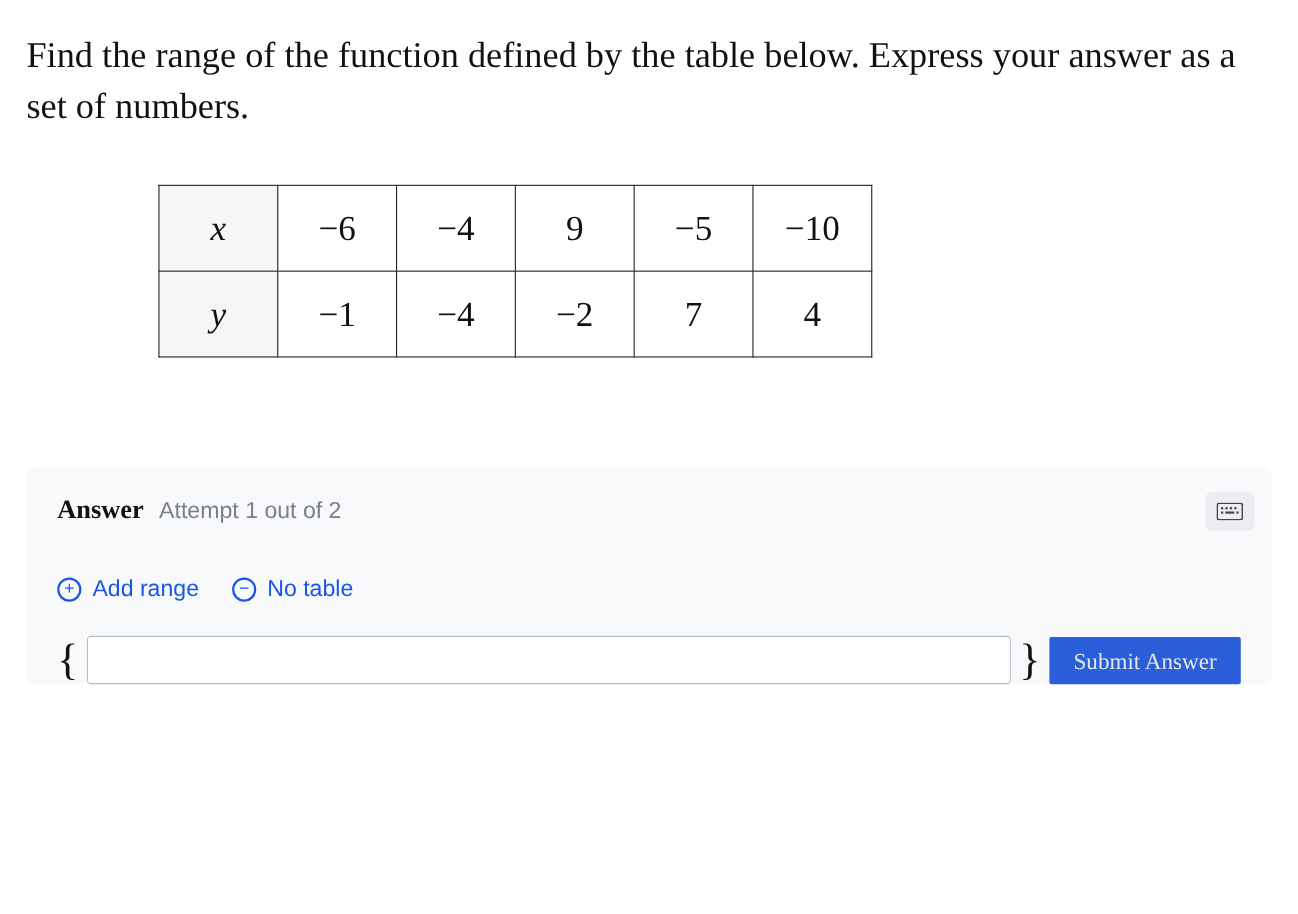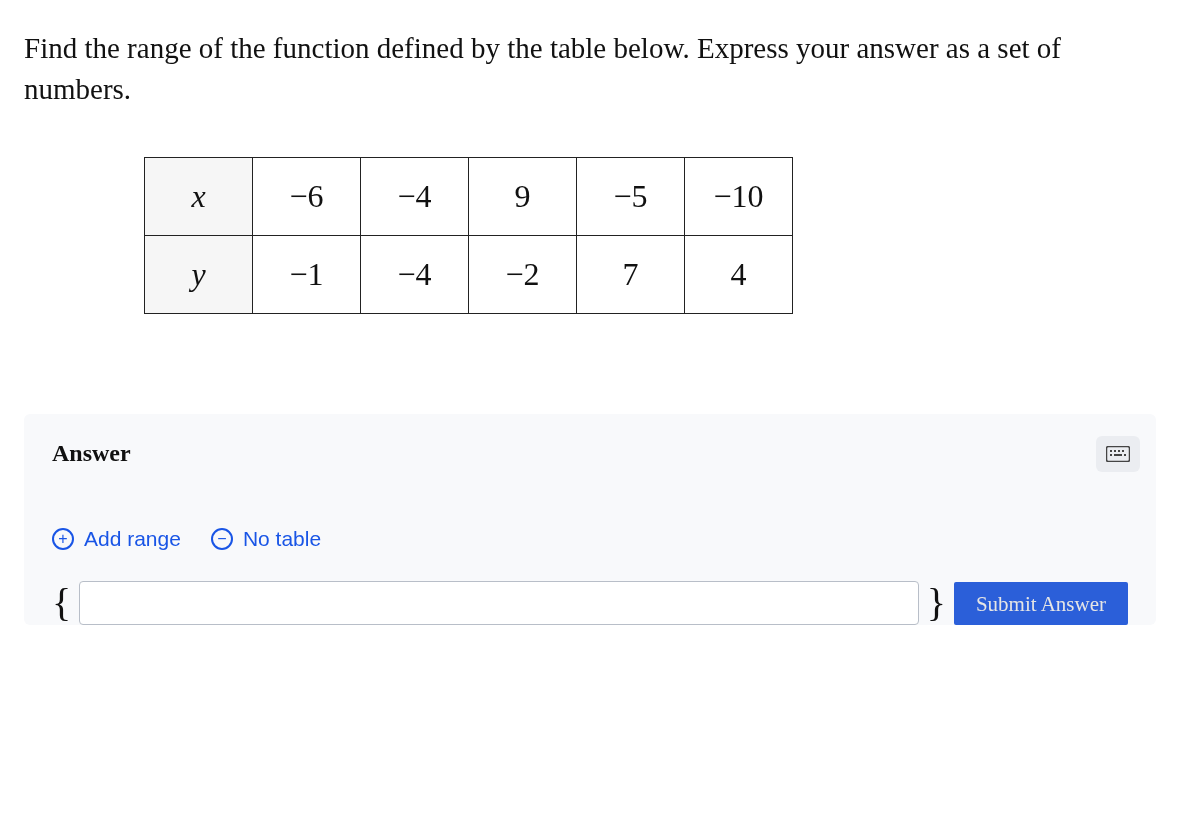--- a/index.html
+++ b/index.html
@@ -7,21 +7,21 @@
     margin: 0;
     padding: 28px 24px 0 24px;
     font-family: Georgia, 'Times New Roman', serif;
     color: #111;
     background: #fff;
     width: 1180px;
     height: 831px;
     overflow: hidden;
   }
   .prompt {
-    font-size: 29px;
+    font-size: 33px;
     line-height: 1.4;
     margin-bottom: 48px;
   }
   .table-wrap {
     margin-left: 120px;
     margin-bottom: 100px;
   }
   table.data {
     border-collapse: collapse;
   }
@@ -43,21 +43,21 @@
     background: #f8f9fb;
     border-radius: 6px;
     padding: 26px 28px 0 28px;
     position: relative;
     font-family: 'Segoe UI', Arial, sans-serif;
   }
   .answer-header {
     display: flex;
     align-items: baseline;
     gap: 14px;
-    margin-bottom: 60px;
+    margin-bottom: 46px;
   }
   .answer-title {
     font-family: Georgia, serif;
     font-weight: 700;
     font-size: 24px;
   }
   .attempt {
     font-family: 'Segoe UI', Arial, sans-serif;
     font-size: 21px;
     color: #7a7f87;
@@ -158,20 +158,21 @@
       <td>7</td>
       <td>4</td>
     </tr>
   </tbody>
     </table>
 </div>
 
 <div class="answer-panel">
   <div class="answer-header">
     <span class="answer-title">Answer</span>
+    <span class="attempt">Attempt 1 out of 2</span>
   </div>
 
   <div class="kbd-btn">
     <svg width="24" height="16" viewBox="0 0 24 16">
       <rect x="0.5" y="0.5" width="23" height="15" rx="2" fill="none" stroke="#444" stroke-width="1.5"></rect>
       <rect x="4" y="4" width="2" height="2" fill="#444"></rect>
       <rect x="8" y="4" width="2" height="2" fill="#444"></rect>
       <rect x="12" y="4" width="2" height="2" fill="#444"></rect>
       <rect x="16" y="4" width="2" height="2" fill="#444"></rect>
       <rect x="4" y="8" width="2" height="2" fill="#444"></rect>

